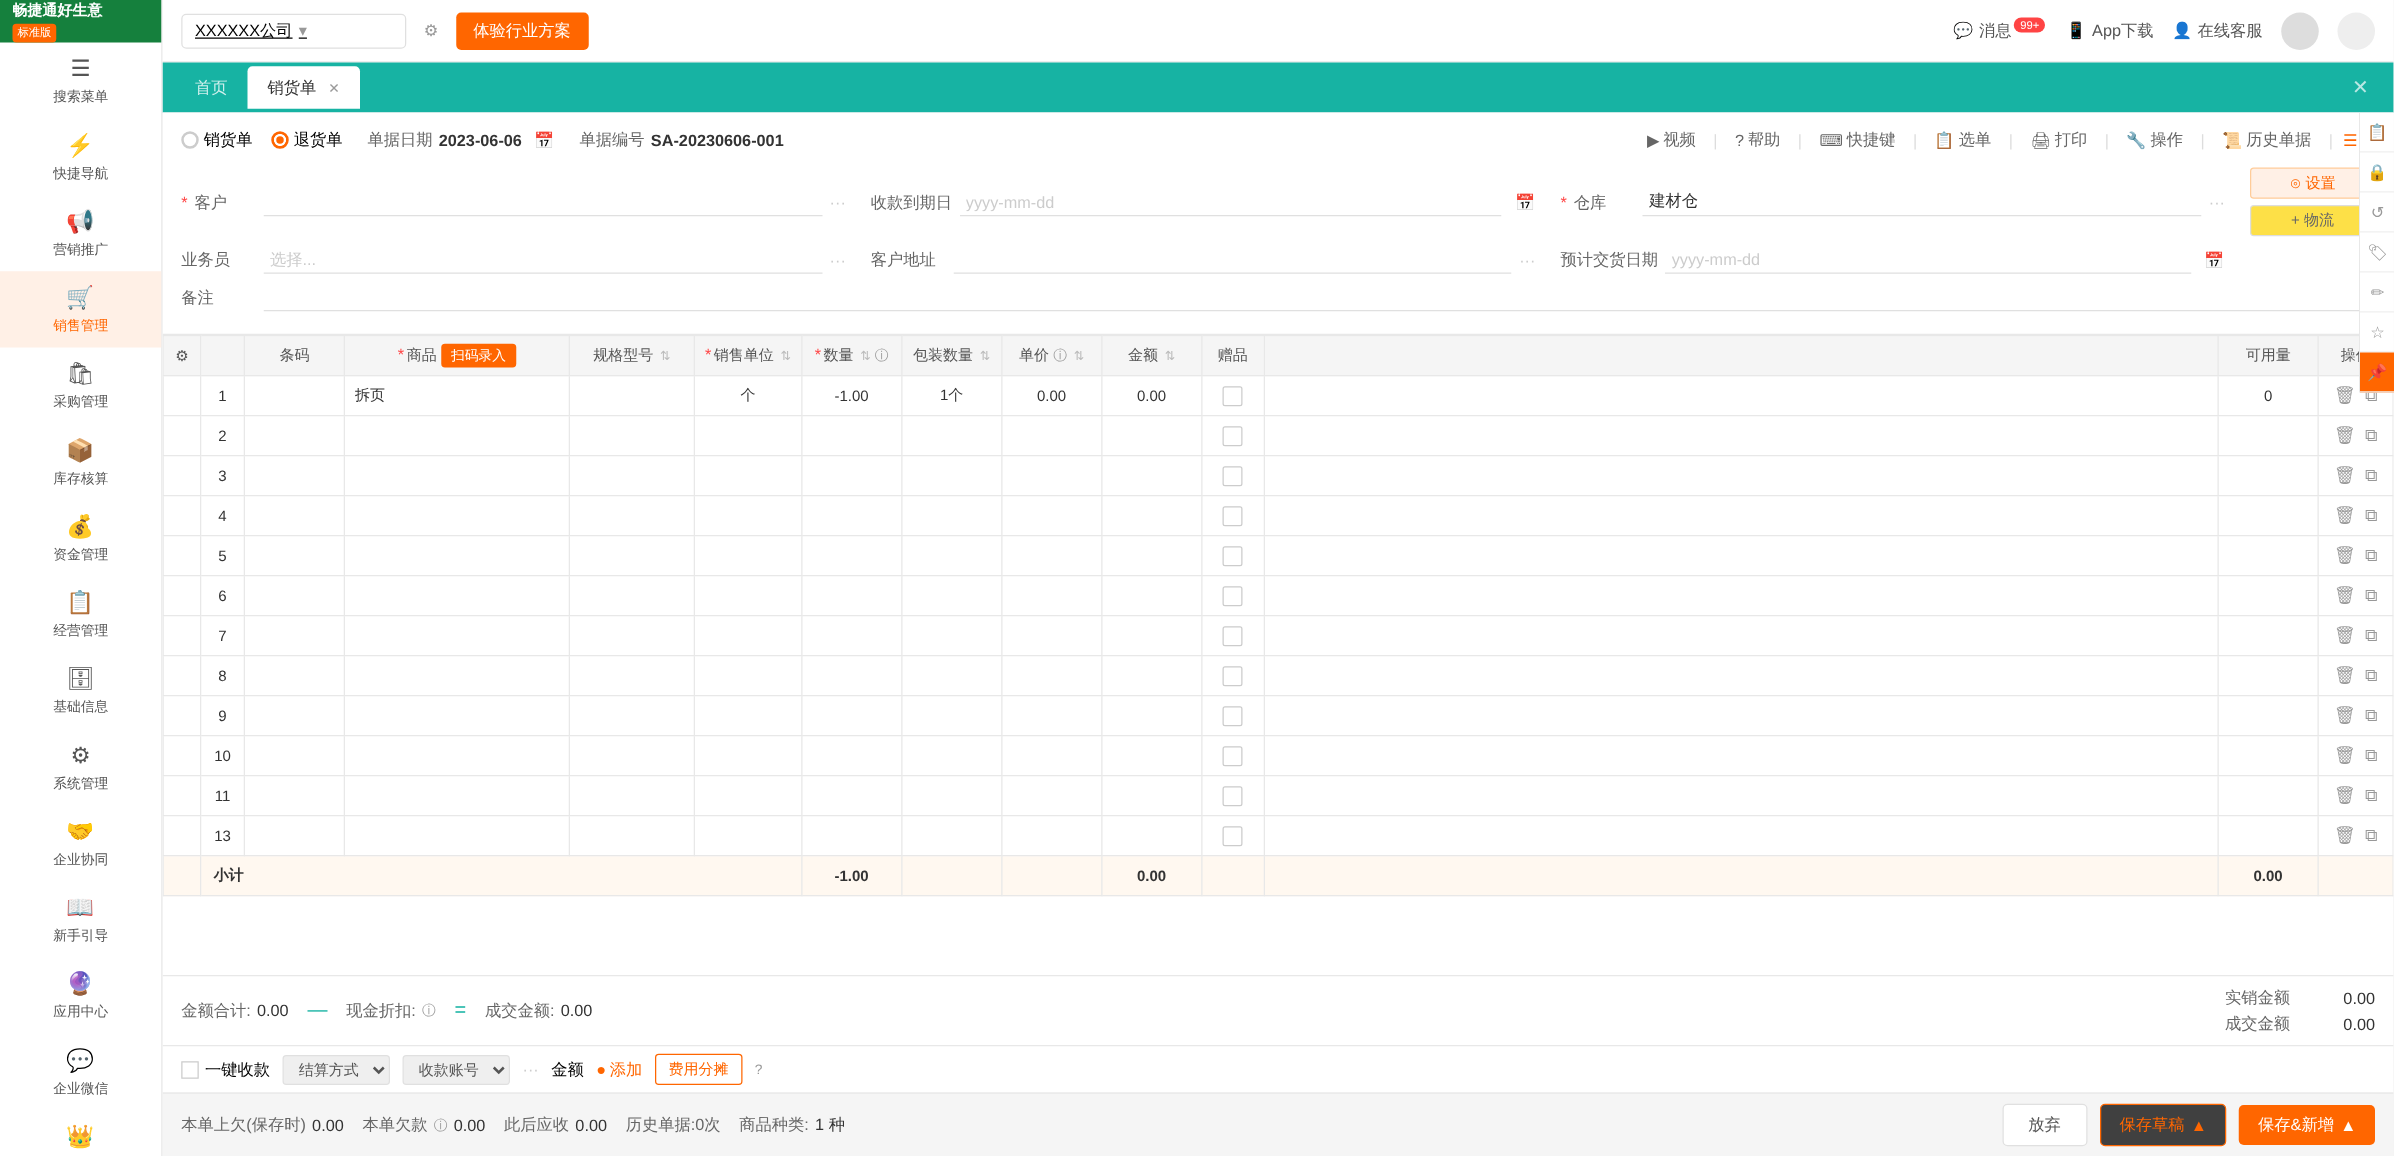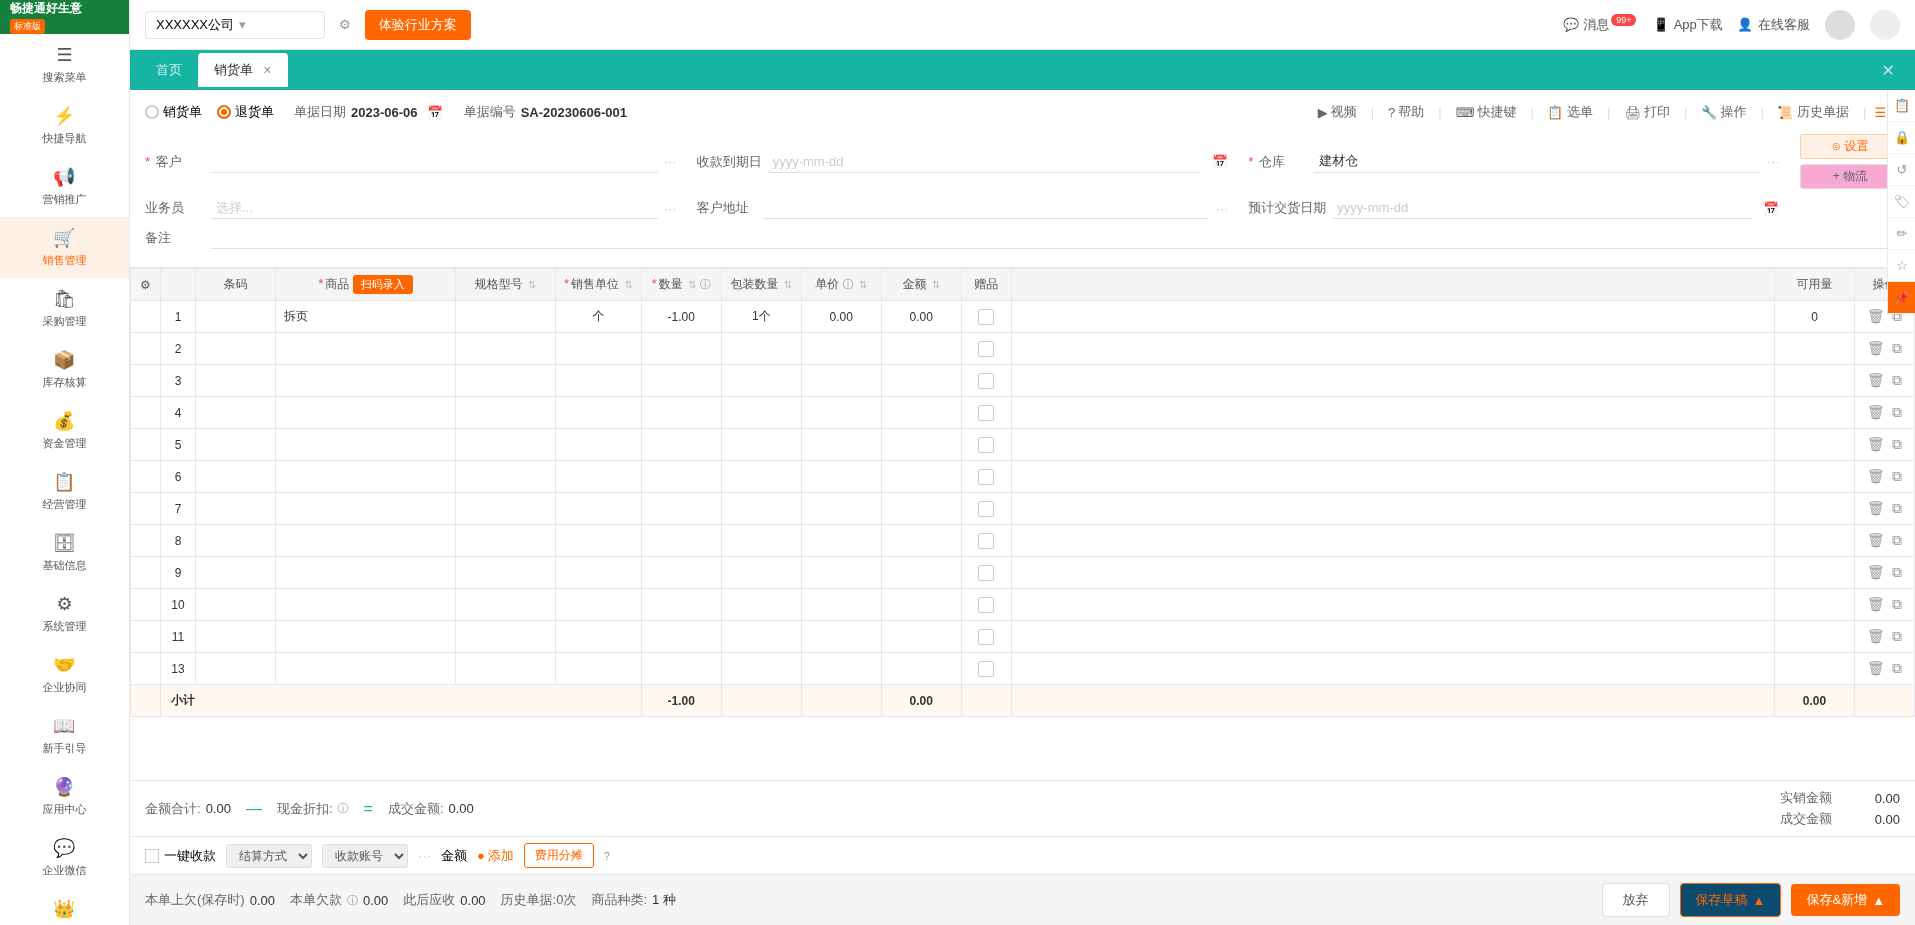--- a/index.html
+++ b/index.html
@@ -11,21 +11,21 @@
     .sidebar-item { display: flex; flex-direction: column; align-items: center; padding: 10px 5px; cursor: pointer; color: #555; gap: 4px; }
     .sidebar-item.active { background: #fff0e6; color: #ff6600; }
     .sidebar-item .icon { font-size: 18px; }
     .sidebar-item .label { font-size: 11px; text-align: center; }
 
     
     .main { flex: 1; display: flex; flex-direction: column; height: 925px; overflow: hidden; }
 
     
     .topbar { height: 50px; background: #fff; display: flex; align-items: center; padding: 0 15px; border-bottom: 1px solid #e8e8e8; gap: 10px; }
-    .topbar-company { display: flex; align-items: center; gap: 5px; border: 1px solid #e0e0e0; border-radius: 4px; padding: 4px 10px; min-width: 180px; cursor: pointer; }
+    .topbar-company { display: flex; align-items: center; gap: 5px; border: 1px solid #e0e0e0; border-radius: 4px; padding: 4px 10px; min-width: 180px; cursor: pointer; text-decoration: underline; }
     .topbar-gear { color: #999; cursor: pointer; padding: 4px; }
     .topbar-trial-btn { background: #ff6600; color: #fff; border: none; border-radius: 4px; padding: 6px 14px; cursor: pointer; font-size: 13px; }
     .topbar-right { margin-left: auto; display: flex; align-items: center; gap: 15px; }
     .topbar-right-item { display: flex; align-items: center; gap: 4px; cursor: pointer; color: #555; font-size: 12px; }
     .avatar { width: 30px; height: 30px; border-radius: 50%; background: #ddd; }
 
     
     .tabbar { height: 40px; background: #17b3a3; display: flex; align-items: center; padding: 0 10px; gap: 0; }
     .tab { padding: 8px 16px; cursor: pointer; color: rgba(255,255,255,0.8); font-size: 13px; border-radius: 4px 4px 0 0; }
     .tab.active { background: #fff; color: #333; }
@@ -42,21 +42,21 @@
     .radio-dot { width: 14px; height: 14px; border-radius: 50%; border: 2px solid #ccc; }
     .radio-dot.active { border-color: #ff6600; background: #ff6600; box-shadow: inset 0 0 0 2px #fff; }
     .date-field { display: flex; align-items: center; gap: 5px; }
     .date-label { color: #666; }
     .date-value { color: #333; font-weight: bold; }
     .doc-num { display: flex; align-items: center; gap: 5px; }
     .form-toolbar { display: flex; align-items: center; gap: 8px; margin-left: auto; }
     .form-toolbar-btn { display: flex; align-items: center; gap: 3px; color: #666; cursor: pointer; font-size: 12px; padding: 3px 6px; }
     .form-toolbar-sep { color: #ddd; }
     .settings-btn { background: #fff0e6; border: 1px solid #ffcc99; color: #ff6600; border-radius: 3px; padding: 3px 8px; cursor: pointer; font-size: 12px; }
-    .logistics-btn { background: #f9a8d4; border: 1px solid #ddd; color: #666; border-radius: 3px; padding: 3px 8px; cursor: pointer; font-size: 12px; }
+    .logistics-btn { background: #fde047; border: 1px solid #ddd; color: #666; border-radius: 3px; padding: 3px 8px; cursor: pointer; font-size: 12px; }
 
     .form-row { display: flex; align-items: center; gap: 20px; margin-bottom: 8px; }
     .form-field { display: flex; align-items: center; gap: 6px; flex: 1; }
     .form-field-label { color: #666; min-width: 60px; white-space: nowrap; }
     .required { color: #ff4444; margin-right: 2px; }
     .form-input { flex: 1; border: none; border-bottom: 1px solid #e0e0e0; padding: 3px 5px; color: #333; outline: none; min-width: 100px; }
     .form-input::placeholder { color: #ccc; }
     .dots-btn { color: #ccc; cursor: pointer; }
     .calendar-icon { color: #999; cursor: pointer; margin-left: 5px; }
 
@@ -104,21 +104,21 @@
     .add-btn { background: none; border: none; color: #ff6600; cursor: pointer; display: flex; align-items: center; gap: 3px; font-size: 12px; }
     .expense-btn { background: none; border: 1px solid #ff6600; color: #ff6600; border-radius: 3px; padding: 3px 10px; cursor: pointer; font-size: 12px; }
 
     
     .bottom-bar { background: #f5f5f5; border-top: 1px solid #e8e8e8; padding: 8px 15px; display: flex; align-items: center; gap: 20px; }
     .bottom-info { display: flex; align-items: center; gap: 15px; font-size: 12px; color: #666; }
     .bottom-info-item { display: flex; align-items: center; gap: 5px; }
     .bottom-info-value { color: #333; }
     .bottom-right { margin-left: auto; display: flex; align-items: center; gap: 10px; }
     .discard-btn { border: 1px solid #e0e0e0; background: #fff; color: #555; padding: 7px 20px; border-radius: 4px; cursor: pointer; font-size: 13px; }
-    .save-draft-btn { border: 1px solid #ff6600; background: #0c4a6e; color: #ff6600; padding: 7px 15px; border-radius: 4px; cursor: pointer; font-size: 13px; display: flex; align-items: center; gap: 5px; }
+    .save-draft-btn { border: 1px solid #ff6600; background: #404040; color: #ff6600; padding: 7px 15px; border-radius: 4px; cursor: pointer; font-size: 13px; display: flex; align-items: center; gap: 5px; }
     .save-new-btn { background: #ff6600; color: #fff; border: none; padding: 7px 15px; border-radius: 4px; cursor: pointer; font-size: 13px; display: flex; align-items: center; gap: 5px; }
     .side-panel-btn { width: 28px; height: 32px; display: flex; align-items: center; justify-content: center; cursor: pointer; color: #999; font-size: 13px; border-bottom: 1px solid #f0f0f0; }
     .side-panel-btn.orange { background: #ff6600; color: #fff; }
 
     .info-icon { color: #999; font-size: 11px; cursor: pointer; }
   </style>
 </head>
 <body>
 
 <div class="sidebar">

